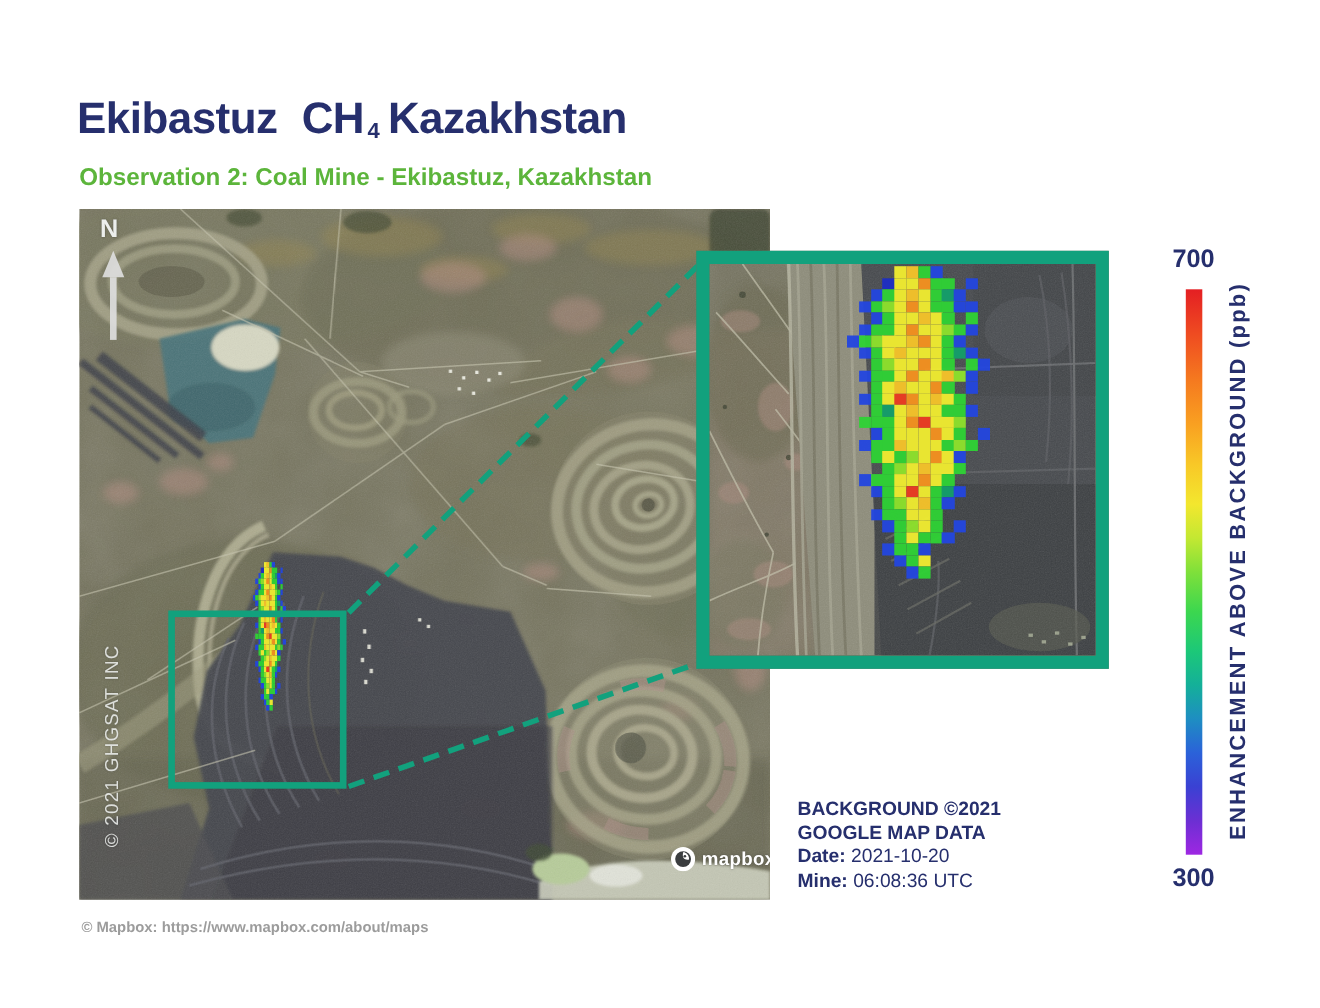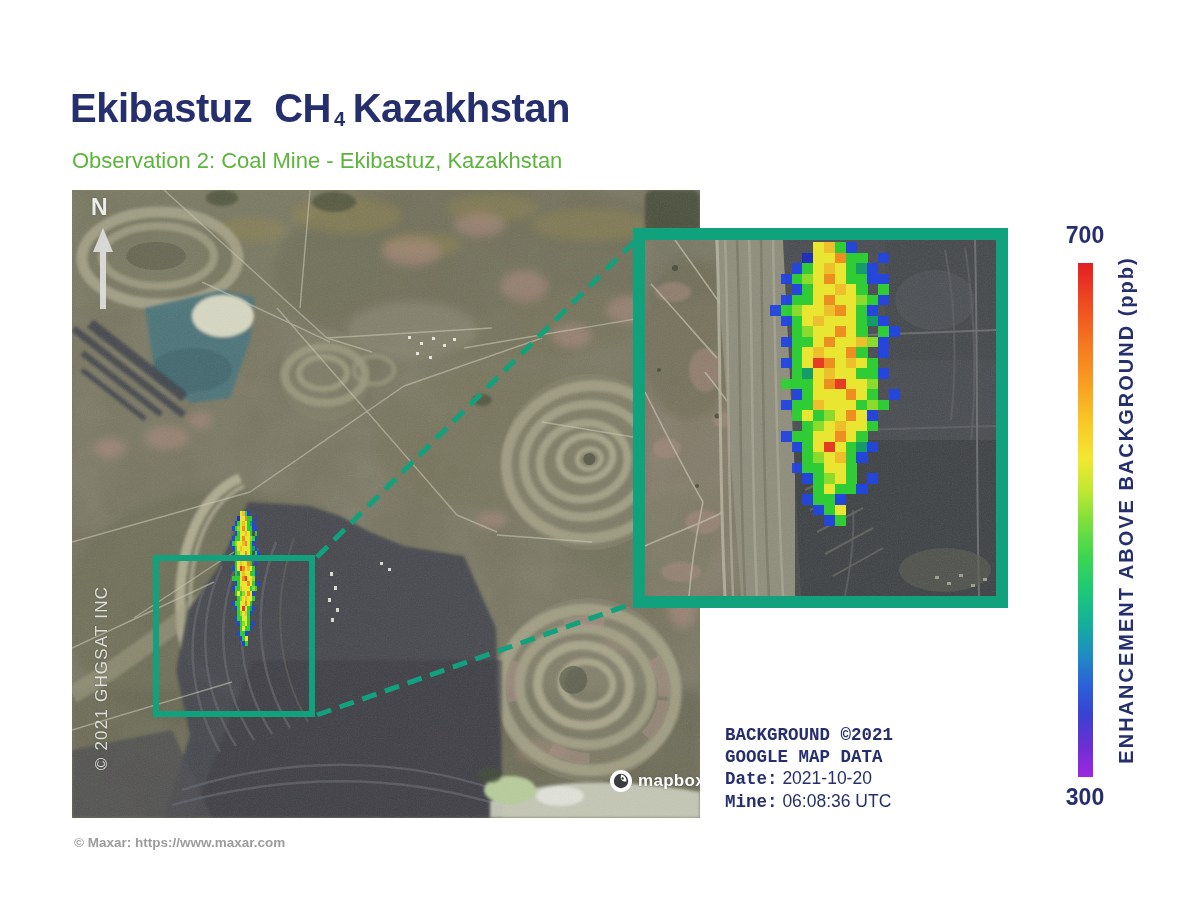--- a/index.html
+++ b/index.html
@@ -3,21 +3,21 @@
 <meta charset="utf-8">
 <style>
   html,body{margin:0;padding:0;background:#ffffff;}
   body{font-family:"Liberation Sans", sans-serif; width:1200px; height:916px; position:relative; overflow:hidden;}
   .abs{position:absolute;}
 
   
   .title{left:70px; top:86px; font-size:40px; font-weight:bold; color:#262f6d; letter-spacing:-0.5px; white-space:nowrap;}
   .title .mol{margin-left:22px;}
   .title sub{font-size:20px; vertical-align:-4px; margin:0 8px 0 3px; font-weight:bold;}
-  .subtitle{left:72px; top:148px; font-size:22px; color:#5cb53b; font-weight:normal; white-space:nowrap;}
+  .subtitle{left:72px; top:148px; font-size:22px; color:#5cb53b; font-weight:bold; white-space:nowrap;}
 
   
   .map{left:72px; top:190px; width:628px; height:628px; overflow:hidden; z-index:1;}
   .map svg.art{position:absolute; left:0; top:0; z-index:0;}
   #map-plume{position:absolute; left:158px; top:321px; width:30px; height:136px; z-index:2; opacity:.95;}
   .zoom-rect{position:absolute; left:81px; top:365px; width:150px; height:150px; border:6px solid #12a17d; z-index:3;}
   .north{position:absolute; left:12px; top:2px; width:44px; height:125px; z-index:4;}
   .north .n-label{position:absolute; left:7px; top:2px; font-size:23px; font-weight:bold; color:#eceeec; text-shadow:0 0 2px rgba(40,40,40,.45);}
   .watermark{position:absolute; left:-95px; top:478px; width:250px; height:20px; z-index:4;
              transform:rotate(-90deg); color:rgba(238,240,238,.88); font-size:17px; letter-spacing:1.2px;
@@ -39,21 +39,21 @@
   .cbar{left:1078px; top:263px; width:15px; height:514px;
         background:linear-gradient(to bottom,
           #e41f23 0%, #ef4c21 8%, #f5791f 16%, #f9a121 24%, #f8c827 31%, #f3e72e 38%,
           #c3e832 44%, #7fe03a 50%, #3cd74f 57%, #1cc878 64%, #14b099 70%, #1e8ec2 76%,
           #2b62d9 82%, #3a41d3 88%, #6c2fd3 94%, #9e27e2 100%);}
   .cbar-label{left:808px; top:497px; width:640px; height:26px; transform:rotate(-90deg);
               text-align:center; font-size:20px; font-weight:600; letter-spacing:2px; color:#262f6d; white-space:nowrap;}
 
   
   .info{left:725px; top:725px; font-size:17.5px; color:#262f6d; line-height:21.5px; white-space:nowrap;}
-  .info .b{font-weight:bold;font-family:Liberation Mono, monospace;}
+  .info .b{font-weight:bold;}
   .attrib{left:74px; top:835px; font-size:13.5px; font-weight:bold; color:#9c9c9c; line-height:16.6px; white-space:nowrap;}
 </style>
 </head>
 <body>
 
 <div class="abs title">
   <span>Ekibastuz</span><span class="mol"><span>CH</span><sub>4</sub></span><span>Kazakhstan</span>
 </div>
 <div class="abs subtitle">Observation 2: Coal Mine - Ekibastuz, Kazakhstan</div>
 
@@ -758,14 +758,14 @@
 <div class="abs cbar-label">ENHANCEMENT ABOVE BACKGROUND (ppb)</div>
 
 <div class="abs info">
   <div class="b">BACKGROUND ©2021</div>
   <div class="b">GOOGLE MAP DATA</div>
   <div><span class="b">Date:</span> <span>2021-10-20</span></div>
   <div><span class="b">Mine:</span> <span>06:08:36 UTC</span></div>
 </div>
 
 <div class="abs attrib">
-  <div>© Maxar: https://www.maxar.com</div>
+  <div>© Mapbox: https://www.mapbox.com/about/maps</div>
 </div>
 
 </body></html>

